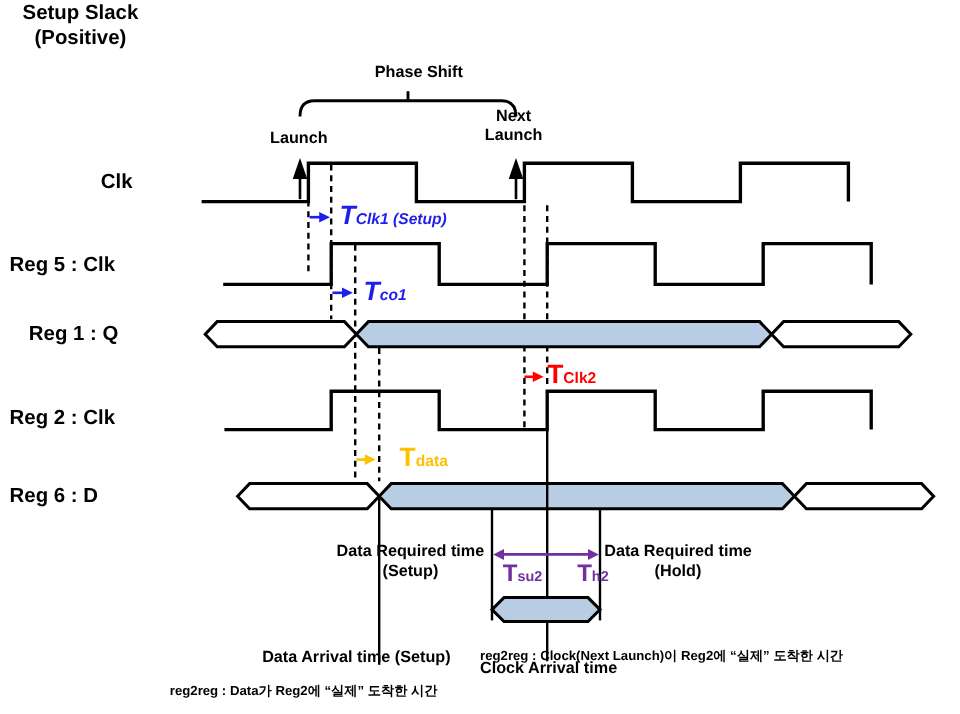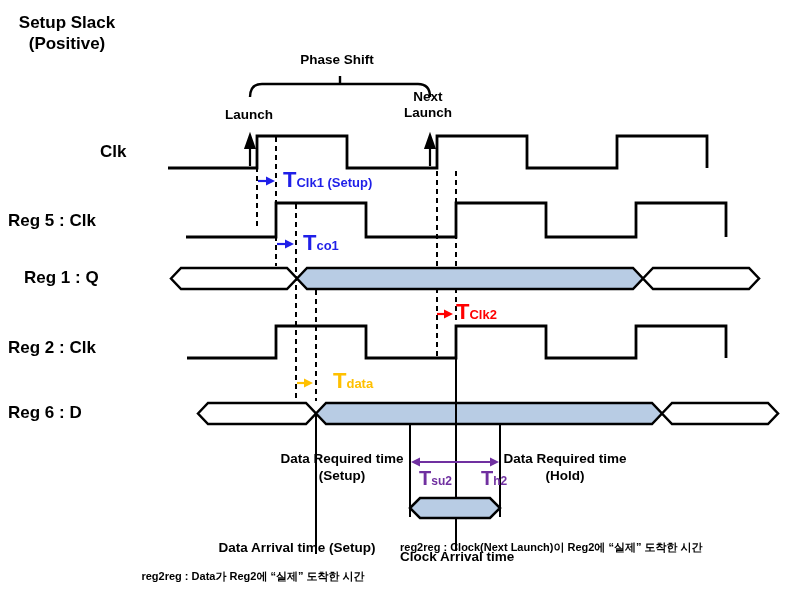--- a/index.html
+++ b/index.html
@@ -12,21 +12,21 @@
   .center{text-align:center;white-space:normal;}
   .title{font-size:17px;line-height:21px;}
   .small{font-size:13.5px;line-height:16.5px;}
   .sig{font-size:17px;}
   .kr{font-size:11px;line-height:15px;}
   .tl .t{font-size:22px;}
   .tl .sub{font-size:13px;}
   .tl .suffix{font-size:13px;}
   .tl2 .t{font-size:20px;}
   .tl2 .sub{font-size:12px;}
-  .blue{color:var(--c-blue);}
+  .blue{color:var(--c-blue);font-style:italic;}
   .red{color:var(--c-red);}
   .orange{color:var(--c-orange);}
   .purple{color:var(--c-purple);}
 </style>
 </head>
 <body>
 
 <div id="stage">
 
   <svg id="diagram-svg" width="800" height="595" viewBox="0 0 800 595">
@@ -94,33 +94,33 @@
         <polygon points="453,314 444,309.6 444,318.4" stroke="none"></polygon>
       </g>
       <g style="stroke:var(--c-purple);fill:var(--c-purple)">
         <line x1="419" y1="462" x2="491" y2="462"></line>
         <polygon points="411,462 420,457.4 420,466.6" stroke="none"></polygon>
         <polygon points="499,462 490,457.4 490,466.6" stroke="none"></polygon>
       </g>
     </g>
   </svg>
 
-  <div class="txt title center" style="left:6px;top:12px;width:122px;">
+  <div class="txt title center" style="left:6px;top:0;width:122px;">
     <div>Setup Slack</div>
     <div>(Positive)</div>
   </div>
 
-  <div class="txt small center" style="left:287px;top:52px;width:100px;">Phase Shift</div>
+  <div class="txt small center" style="left:299px;top:52px;width:100px;">Phase Shift</div>
   <div class="txt small center" style="left:220px;top:107px;width:58px;">Launch</div>
   <div class="txt small center" style="left:399px;top:89px;width:58px;line-height:16px;">
     <div>Next</div>
     <div>Launch</div>
   </div>
 
-  <div class="txt sig" style="left:100px;top:142px;">Clk</div>
+  <div class="txt sig" style="left:84px;top:142px;">Clk</div>
   <div class="txt sig" style="left:8px;top:211px;">Reg 5 : Clk</div>
   <div class="txt sig" style="left:24px;top:268px;">Reg 1 : Q</div>
   <div class="txt sig" style="left:8px;top:338px;">Reg 2 : Clk</div>
   <div class="txt sig" style="left:8px;top:403px;">Reg 6 : D</div>
 
   <div class="txt tl blue" style="left:283px;top:167px;">
     <span class="t">T</span><span class="sub">Clk1</span><span class="suffix"> (Setup)</span>
   </div>
   <div class="txt tl blue" style="left:303px;top:230px;">
     <span class="t">T</span><span class="sub">co1</span>

